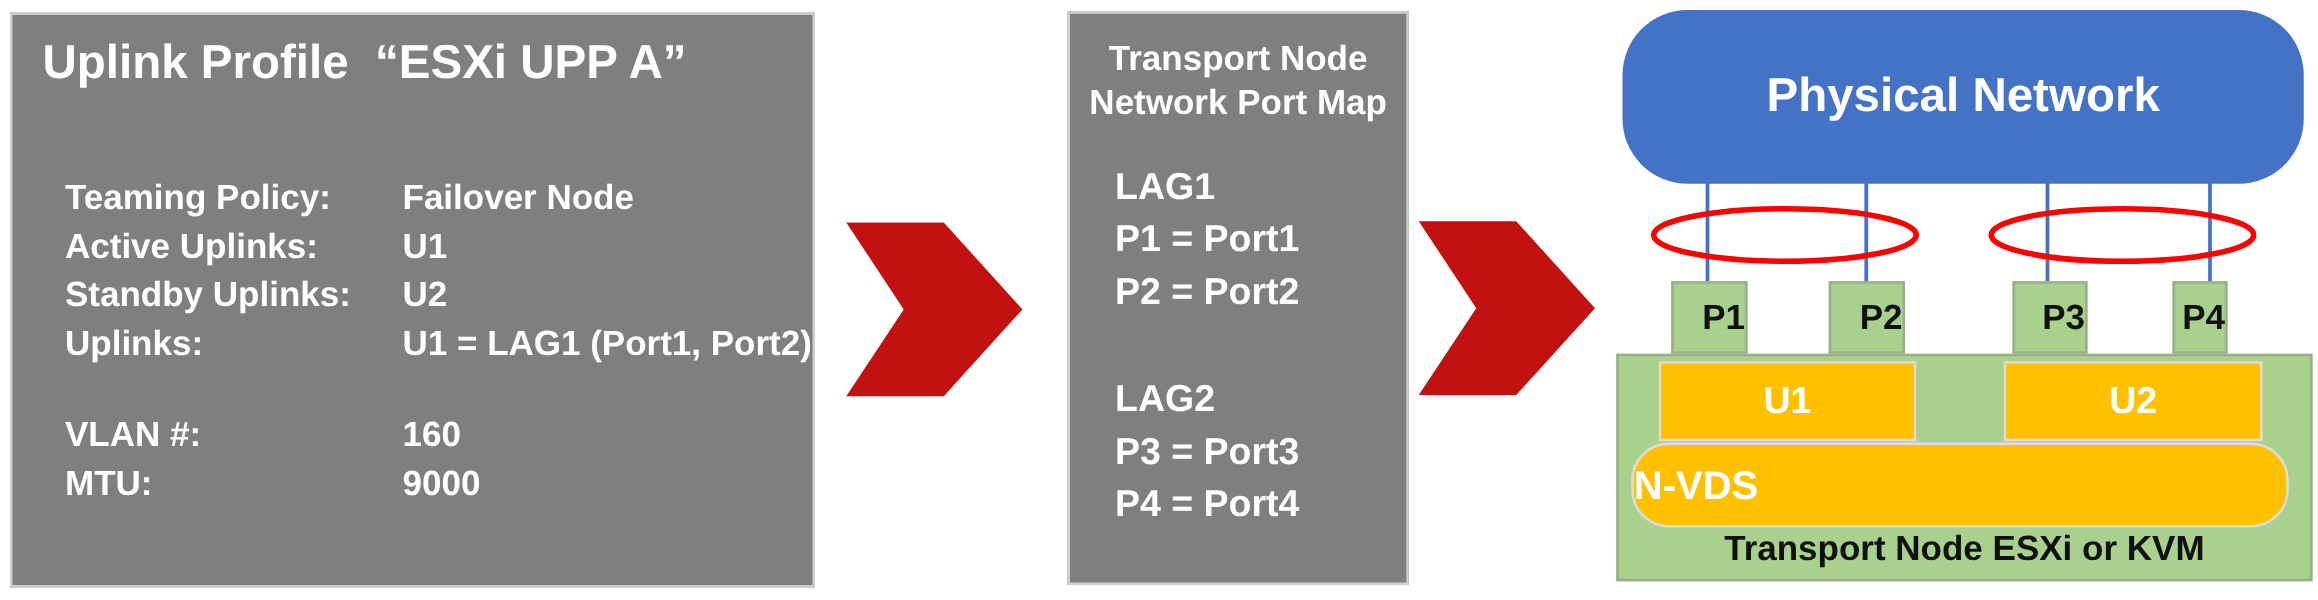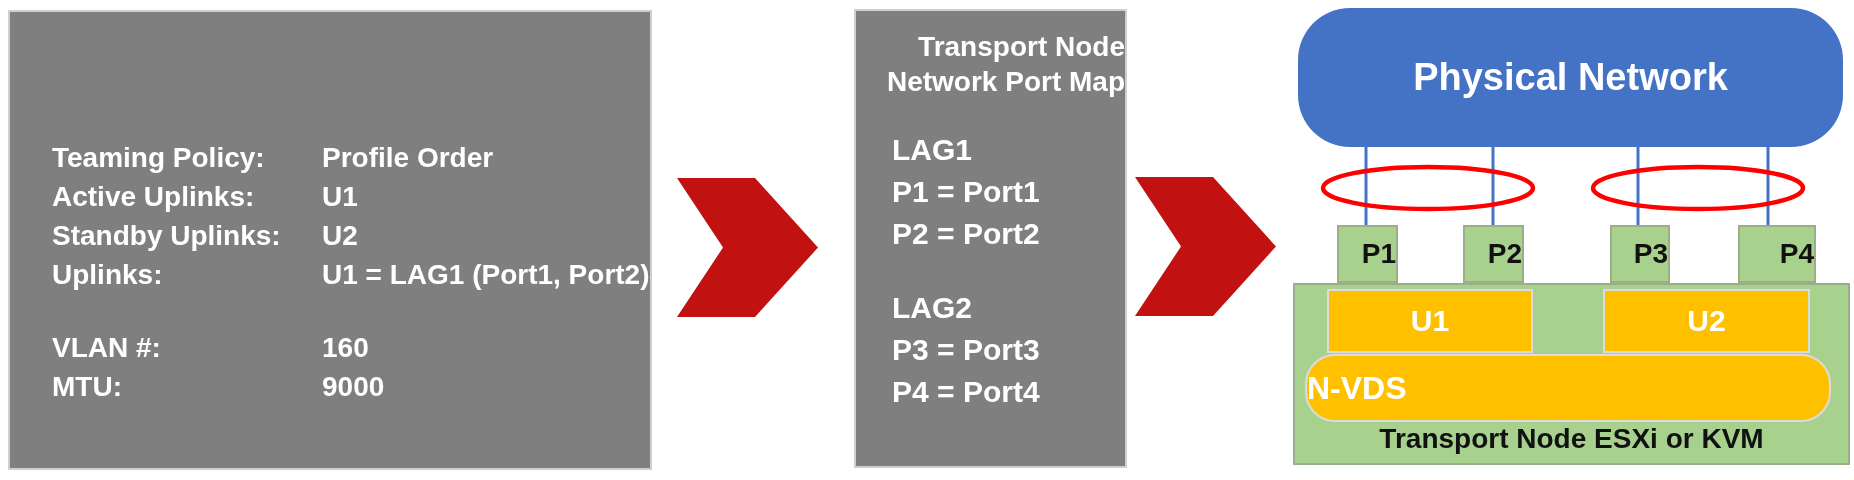--- a/index.html
+++ b/index.html
@@ -29,30 +29,30 @@
     white-space:pre; margin:0;
   }
   .kv-rows { position:absolute; left:42px; top:126px; right:12px; }
   .kv-row  { display:flex; line-height:39px; font-size:28px; }
   .kv-row.row-gap { margin-top:34px; }
   .kv-label { width:270px; flex:0 0 270px; }
   .kv-value { white-space:pre; }
 
   .mid-title {
     position:absolute; left:0; top:18px; width:100%;
-    text-align:right; font-size:28px; line-height:35px; margin:0;
+    text-align:center; font-size:28px; line-height:35px; margin:0;
   }
   .lag-groups { position:absolute; left:36px; top:118px; }
   .lag-group .lag-heading {
     font-size:30px; line-height:42px;
     text-decoration-thickness:3px;
     text-underline-offset:5px;
   }
   .lag-group .lag-entry { font-size:30px; line-height:42px; }
-  .lag-group + .lag-group { margin-top:32px; }
+  .lag-group + .lag-group { margin-top:44px; }
 
   
   .overlay {
     position:absolute; left:0; top:0; width:1854px; height:480px;
     z-index:1; pointer-events:none;
   }
 
   
   .shape { position:absolute; box-sizing:border-box; z-index:2; }
 
@@ -65,21 +65,21 @@
 
   .port-box {
     top:225px; width:61px; height:58px;
     background:#a9d18e; border:2px solid #9aaf87;
     display:flex; align-items:center; justify-content:flex-end;
     color:#111111; font-size:28px;
   }
   .port-p1 { left:1337px; }
   .port-p2 { left:1463px; }
   .port-p3 { left:1610px; width:60px; }
-  .port-p4 { left:1738px; width:78px; }
+  .port-p4 { left:1738px; width:44px; }
 
   .transport-node {
     left:1293px; top:283px; width:557px; height:182px;
     background:#a9d18e; border:2px solid #9aaf87;
   }
   .uplink-box {
     position:absolute; top:4px; height:64px;
     background:#ffc000; border:2px solid #dcdcdc;
     box-sizing:border-box;
     display:flex; align-items:center; justify-content:center;
@@ -98,24 +98,25 @@
     position:absolute; left:0; bottom:8px; width:100%;
     text-align:center; color:#111111; font-size:28px;
   }
 </style>
 </head>
 <body>
 
 <div class="canvas">
 
   <section class="panel left-panel">
+    <h1 class="left-title">Uplink Profile  “ESXi UPP A”</h1>
     <div class="kv-rows">
       <div class="kv-row">
         <span class="kv-label">Teaming Policy:</span>
-        <span class="kv-value">Profile Order</span>
+        <span class="kv-value">Failover Node</span>
       </div>
       <div class="kv-row">
         <span class="kv-label">Active Uplinks:</span>
         <span class="kv-value">U1</span>
       </div>
       <div class="kv-row">
         <span class="kv-label">Standby Uplinks:</span>
         <span class="kv-value">U2</span>
       </div>
       <div class="kv-row">

